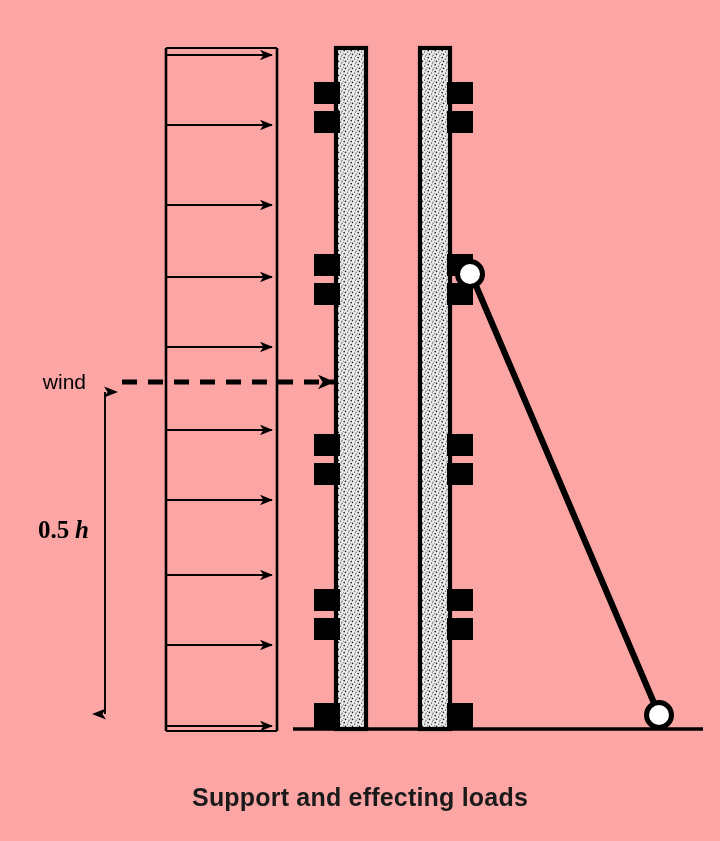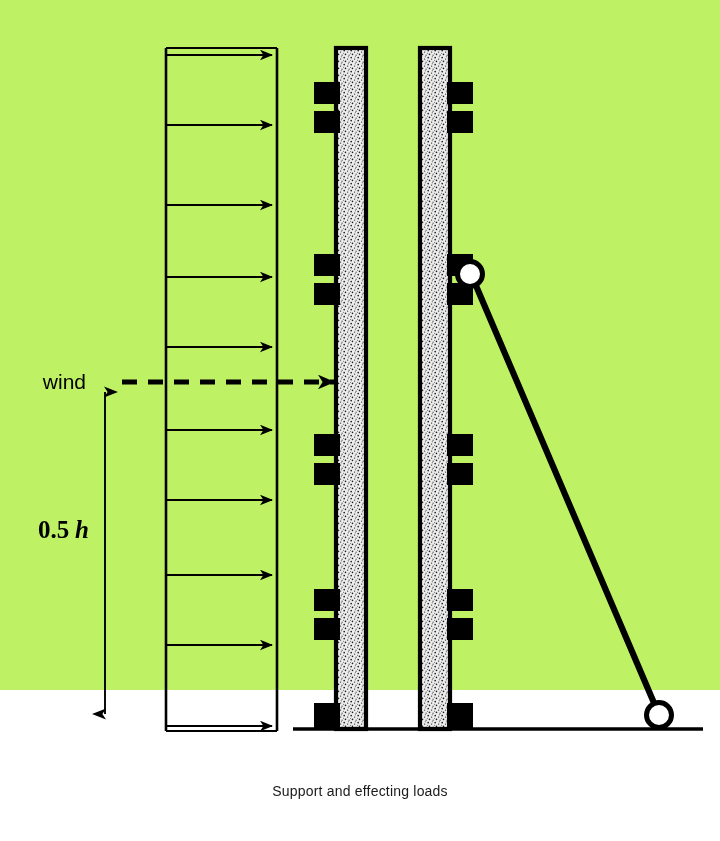--- a/index.html
+++ b/index.html
@@ -11,40 +11,40 @@
   body {
     width: 720px;
     height: 841px;
     font-family: "Liberation Sans", sans-serif;
     color: #000000;
     overflow: hidden;
   }
   #figure-root {
     position: relative;
     width: 720px;
-    height: 690px;
-    background: #bef264;
+    height: 841px;
+    background: #fca5a5;
   }
   #diagram-svg {
     position: absolute;
     left: 0;
     top: 0;
     width: 720px;
     height: 841px;
     display: block;
   }
   .caption {
     position: absolute;
     left: 0;
     top: 783px;
     width: 720px;
     text-align: center;
     font-family: "Liberation Sans", sans-serif;
-    font-size: 14px;
-    font-weight: 400;
+    font-size: 25px;
+    font-weight: 700;
     color: #1a1a1a;
     letter-spacing: 0.2px;
   }
   .lbl-wind {
     font-family: "Liberation Sans", sans-serif;
     font-size: 21px;
     fill: #000000;
   }
   .lbl-dim {
     font-family: "Liberation Serif", serif;

